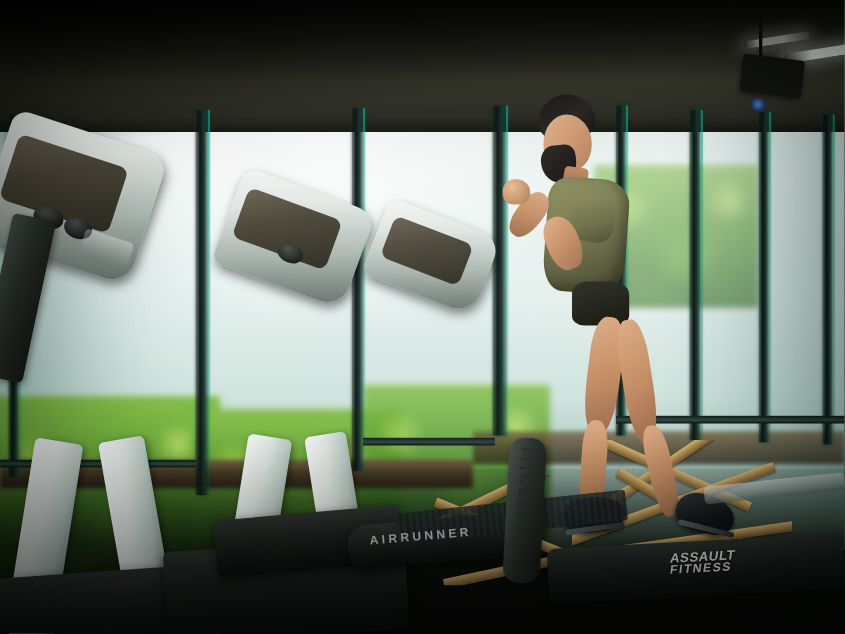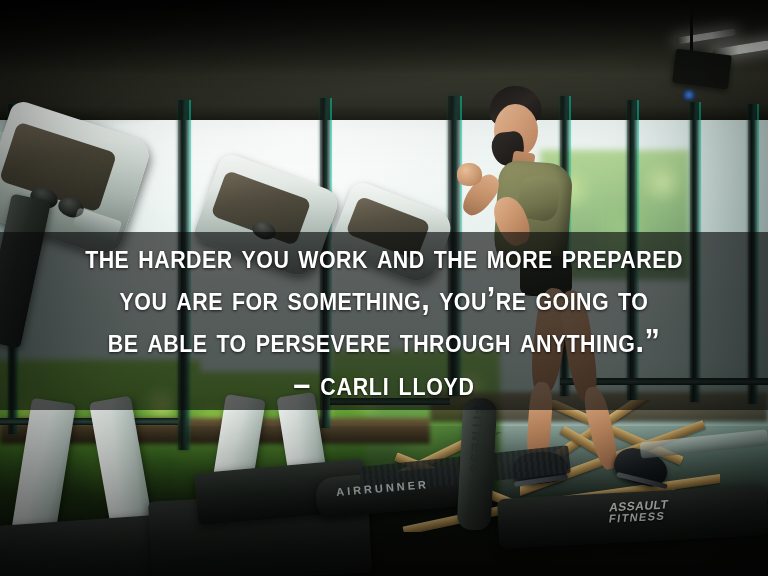--- a/index.html
+++ b/index.html
@@ -429,22 +429,14 @@
     <div class="assault-logo" style="left:592px; top:500px; width:92px; transform:rotate(-3deg) skewX(-11deg);">
       <span class="l1">ASSAULT</span>
       <span class="l2">FITNESS</span>
     </div>
     <div class="tm-rail" style="left:640px; top:436px; width:128px; height:16px; transform:rotate(-6deg); opacity:.65;"></div>
 
     <div class="photo-grade"></div>
     <div class="vignette"></div>
   </div>
 
-  <div class="quote-band" style="top:232px; height:178px; padding:8px 18px 10px;">
-    <p class="quote-text">
-      <span class="ln">The harder you work and the more prepared</span>
-      <span class="ln">you are for something, you’re going to</span>
-      <span class="ln">be able to persevere through anything.”</span>
-    </p>
-    <p class="quote-attrib">– Carli Lloyd</p>
-  </div>
 
 </div>
 
 </body></html>

